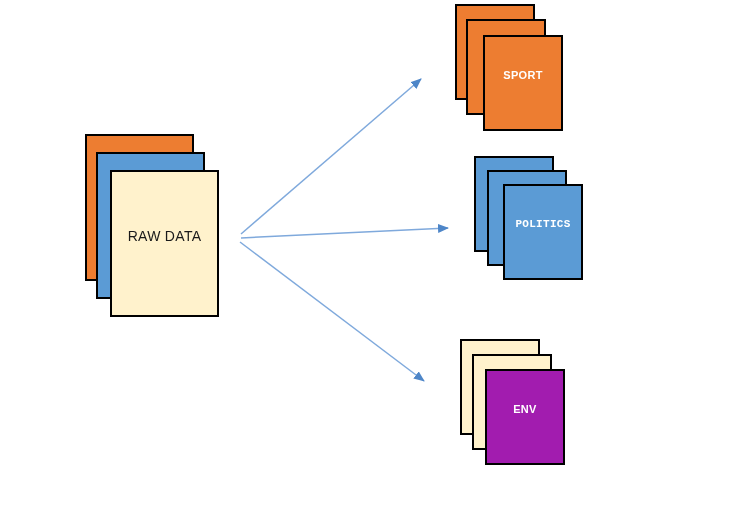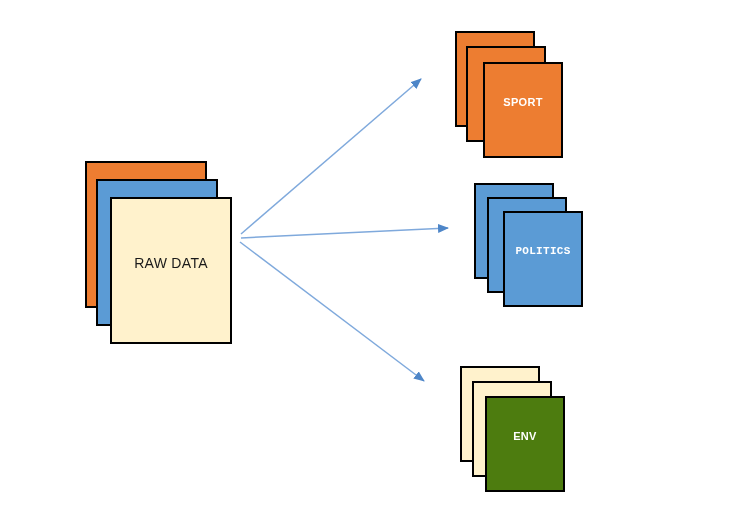--- a/index.html
+++ b/index.html
@@ -22,23 +22,22 @@
     width: 748px;
     height: 506px;
   }
   .page {
     position: absolute;
     box-sizing: border-box;
     border: 2.5px solid #000;
     display: flex;
     align-items: center;
     justify-content: center;
-    margin-top: 27px;
   }
-  .page-lg { width: 122px; height: 147px; }
+  .page-lg { width: 109px; height: 147px; }
   .page-sm { width: 80px;  height: 96px;  }
 
   
   .src-p1 { left: 85px;  top: 134px; }
   .src-p2 { left: 96px;  top: 152px; }
   .src-p3 { left: 110px; top: 170px; }
 
   
   .spt-p1 { left: 455px; top: 4px;  }
   .spt-p2 { left: 466px; top: 19px; }
@@ -107,18 +106,18 @@
     <div class="page page-sm pol-p1" style="background-color: rgb(91, 155, 213); border-color: rgb(0, 0, 0);"></div>
     <div class="page page-sm pol-p2" style="background-color: rgb(91, 155, 213); border-color: rgb(0, 0, 0);"></div>
     <div class="page page-sm pol-p3" style="background-color: rgb(91, 155, 213); border-color: rgb(0, 0, 0);">
       <span class="page-label label-category" style="color: rgb(255, 255, 255);">POLITICS</span>
     </div>
   </div>
 
   <div class="stack">
     <div class="page page-sm env-p1" style="background-color: rgb(255, 242, 204); border-color: rgb(0, 0, 0);"></div>
     <div class="page page-sm env-p2" style="background-color: rgb(255, 242, 204); border-color: rgb(0, 0, 0);"></div>
-    <div class="page page-sm env-p3" style="background-color: #4d7c0f; border-color: rgb(0, 0, 0);">
+    <div class="page page-sm env-p3" style="background-color: #a21caf; border-color: rgb(0, 0, 0);">
       <span class="page-label label-category" style="color: rgb(255, 255, 255);">ENV</span>
     </div>
   </div>
 
 </div>
 
 </body></html>

